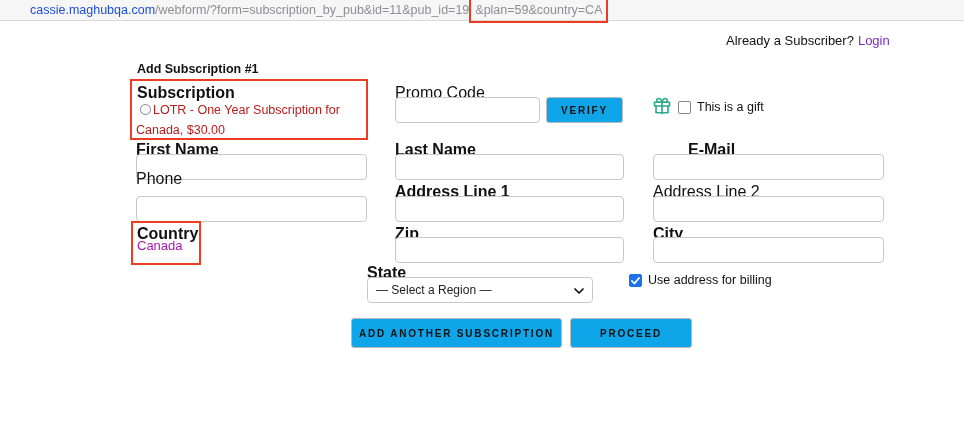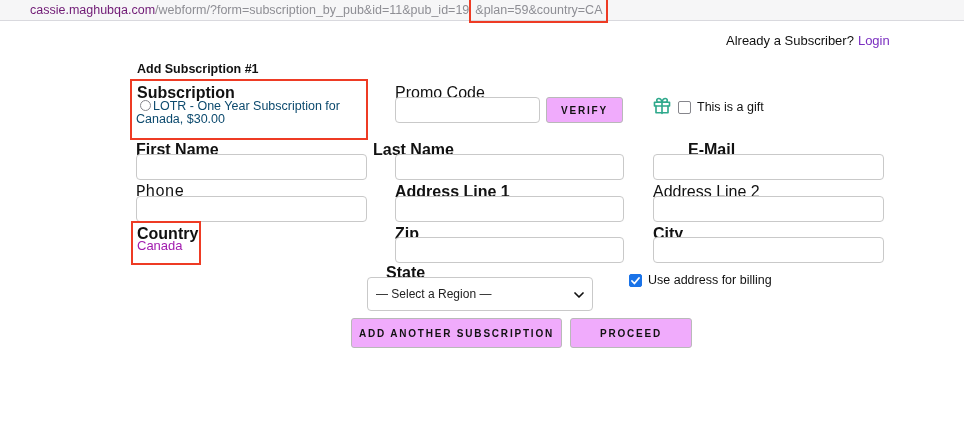--- a/index.html
+++ b/index.html
@@ -13,21 +13,21 @@
   body{font-family:"Liberation Sans","DejaVu Sans",sans-serif;color:#111;}
   .screen{position:relative;width:964px;height:448px;background:#fff;overflow:hidden;}
 
   
   .urlbar{
     position:absolute;left:0;top:0;width:964px;height:21px;
     background:#f6f6f7;border-bottom:1px solid #d9d9de;
     display:flex;align-items:center;padding-left:30px;
     font-size:12.5px;white-space:nowrap;overflow:visible;
   }
-  .url-domain{color:#701a75;}
+  .url-domain{color:#1d4ed8;}
   .url-path{color:#8e8e94;}
   .url-highlight{
     color:#8e8e94;display:inline-block;
     border:2px solid var(--highlight-red);
     padding:4px 4px;background:transparent;
   }
 
   
   .login-line{position:absolute;top:33px;left:726px;font-size:13px;color:#111;white-space:nowrap;}
   .login-link{color:var(--login-purple);margin-left:4px;cursor:pointer;}
@@ -35,43 +35,43 @@
   
   .lbl{position:absolute;font-size:16px;color:#111;white-space:nowrap;}
   .lbl.b{font-weight:bold;}
 
   .page-title{position:absolute;left:137px;top:62px;font-size:12.5px;font-weight:bold;}
 
   
   .redbox{position:absolute;border:2px solid var(--highlight-red);background:transparent;pointer-events:none;}
 
   
-  .radio-option{position:absolute;left:136px;top:100px;width:228px;font-size:12.5px;line-height:13px;color:#0c4a6e;}
+  .radio-option{position:absolute;left:136px;top:100px;width:228px;font-size:12.5px;line-height:20px;color:#b91c1c;}
   .radio-circle{
     display:inline-block;width:11px;height:11px;border:1px solid #86868c;border-radius:50%;
     background:#fff;vertical-align:-1px;margin:0 2px 0 4px;
   }
 
   
   .ti{
     position:absolute;height:26px;background:#fff;
     border:1px solid #c9c9c9;border-radius:4px;
     font-family:inherit;font-size:12.5px;padding:0 7px;color:#111;outline:none;
   }
 
   
   .btn{
     position:absolute;display:flex;align-items:center;justify-content:center;
-    background:#f0abfc;border:1px solid #b9b9b9;border-radius:3px;
+    background:#0ea5e9;border:1px solid #b9b9b9;border-radius:3px;
     font-family:inherit;font-size:10px;font-weight:bold;letter-spacing:1.8px;color:#111;cursor:pointer;
   }
 
   
   .sel{
-    position:absolute;left:367px;top:277px;width:226px;height:34px;
+    position:absolute;left:367px;top:277px;width:226px;height:26px;
     border:1px solid #c9c9c9;border-radius:4px;background:#fff;
     display:flex;align-items:center;padding:0 8px;font-size:12px;color:#222;cursor:pointer;
   }
   .sel .sel-text{flex:1;}
 
   
   .cb{
     position:absolute;width:13px;height:13px;border:1px solid #86868c;border-radius:2px;background:#fff;cursor:pointer;
   }
   .cb.checked{
@@ -115,41 +115,41 @@
       <path d="M12 22V7"></path>
       <path d="M12 7H7.5a2.5 2.5 0 0 1 0-5C11 2 12 7 12 7z"></path>
       <path d="M12 7h4.5a2.5 2.5 0 0 0 0-5C13 2 12 7 12 7z"></path>
     </svg>
   </span>
   <div class="cb" style="left:678px;top:101px;"></div>
   <div class="cb-label" style="left:697px;top:100px;">This is a gift</div>
 
   <div class="lbl b" style="left:136px;top:141px;">First Name</div>
   <input class="ti" style="left: 136px; top: 154px; width: 231px;" value="">
-  <div class="lbl b" style="left:373px;top:141px;">Last Name</div>
+  <div class="lbl b" style="left:395px;top:141px;">Last Name</div>
   <input class="ti" style="left: 395px; top: 154px; width: 229px;" value="">
   <div class="lbl b" style="left:653px;top:141px;padding-left:35px;">E-Mail</div>
   <input class="ti" style="left: 653px; top: 154px; width: 231px;" value="">
 
-  <div class="lbl" style="left:136px;top:183px;font-family:Liberation Mono, monospace;">Phone</div>
+  <div class="lbl" style="left:136px;top:170px;">Phone</div>
   <input class="ti" style="left: 136px; top: 196px; width: 231px;" value="">
   <div class="lbl b" style="left:395px;top:183px;">Address Line 1</div>
   <input class="ti" style="left: 395px; top: 196px; width: 229px;" value="">
   <div class="lbl" style="left:653px;top:183px;">Address Line 2</div>
   <input class="ti" style="left: 653px; top: 196px; width: 231px;" value="">
 
   <div class="redbox" style="left:131px;top:221px;width:70px;height:44px;"></div>
   <div class="lbl b" style="left:137px;top:225px;">Country</div>
   <div class="country-value">Canada</div>
   <div class="lbl b" style="left:395px;top:225px;">Zip</div>
   <input class="ti" style="left: 395px; top: 237px; width: 229px;" value="">
   <div class="lbl b" style="left:653px;top:225px;">City</div>
   <input class="ti" style="left: 653px; top: 237px; width: 231px;" value="">
 
-  <div class="lbl b" style="left:367px;top:264px;margin-left:19px;">State</div>
+  <div class="lbl b" style="left:367px;top:264px;">State</div>
   <div class="sel">
     <span class="sel-text">— Select a Region —</span>
     <span>
       <svg width="10" height="6" viewBox="0 0 10 6">
           <polyline points="1,1 5,5 9,1" stroke="#111" stroke-width="1.7" fill="none" stroke-linecap="round" stroke-linejoin="round"></polyline>
         </svg>
     </span>
   </div>
 
   <div class="cb checked" style="left:629px;top:274px;">

